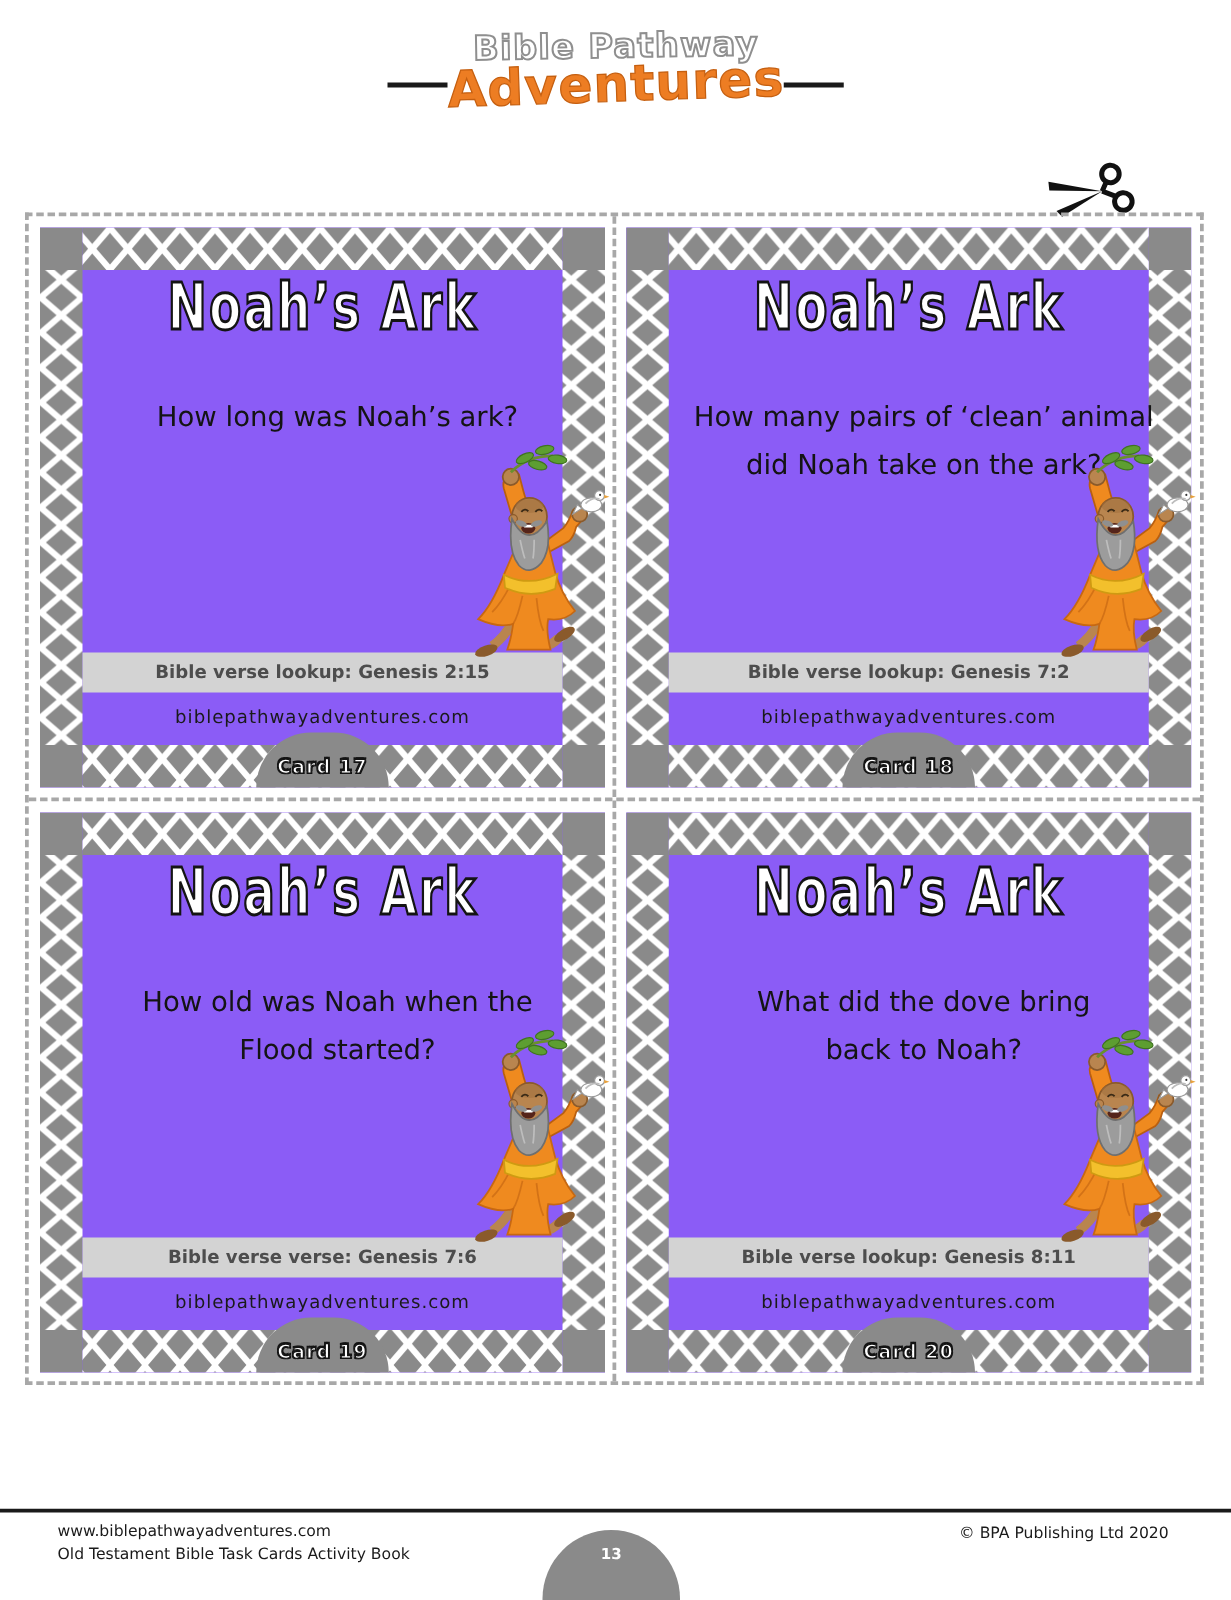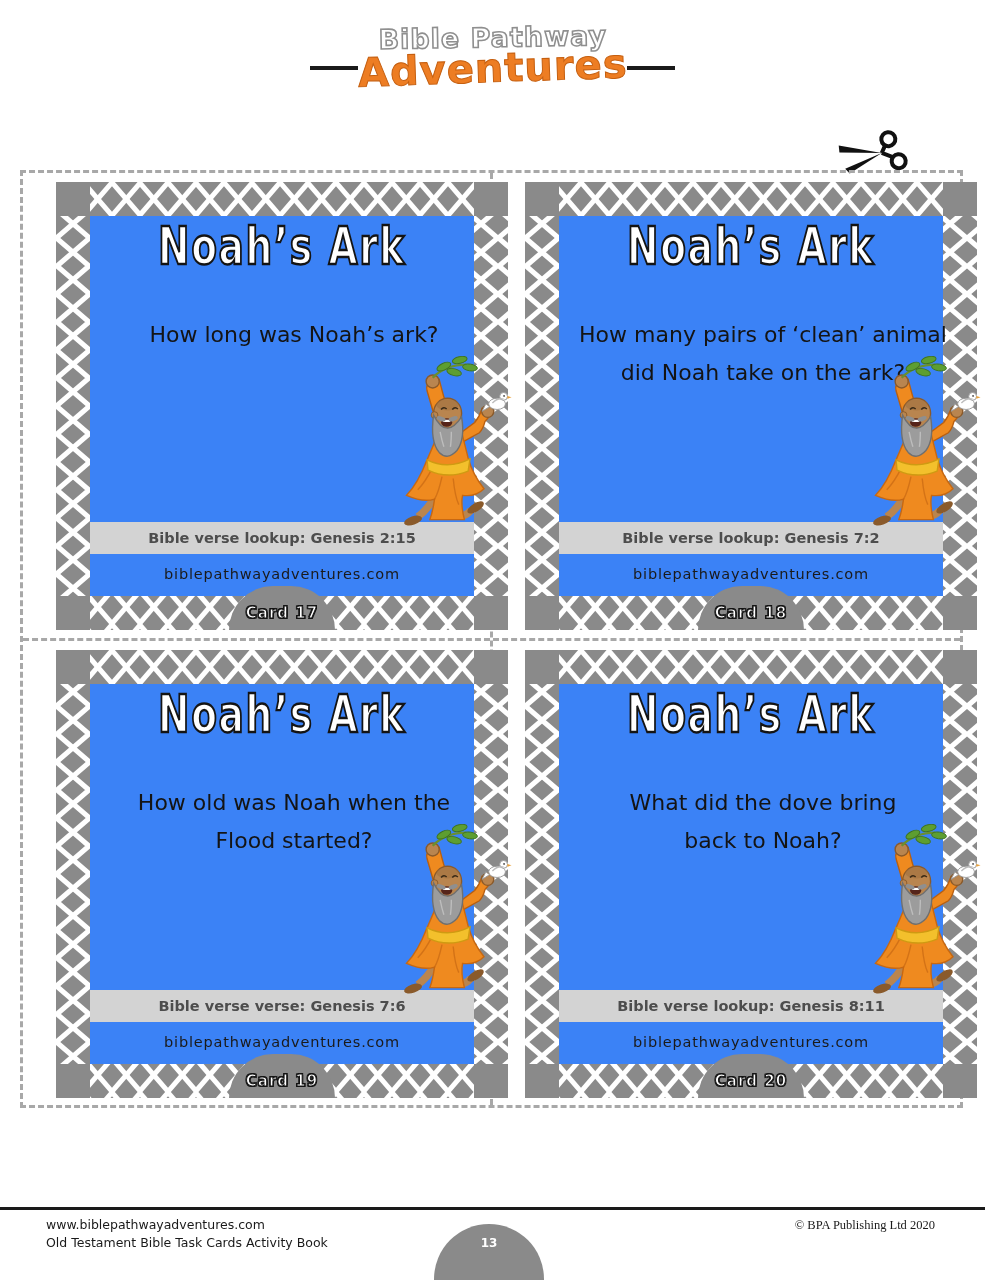--- a/index.html
+++ b/index.html
@@ -18,21 +18,21 @@
 
   
   .scissors { position:absolute; left:836px; top:128px; width:72px; height:56px; transform:rotate(-6deg); }
 
   
   .cut-area { position:absolute; left:20px; top:170px; width:943px; height:938px; border:3px dashed #a8a8a8; }
   .cut-v { position:absolute; left:467px; top:0; height:100%; border-left:3px dashed #a8a8a8; }
   .cut-h { position:absolute; top:465px; left:0; width:100%; border-top:3px dashed #a8a8a8; }
 
   
-  .card { position:absolute; width:452px; height:448px; background:#3b82f6;margin-left:24px; }
+  .card { position:absolute; width:452px; height:448px; background:#8b5cf6; }
   .card.c1 { left:32px;  top:182px; }
   .card.c2 { left:501px; top:182px; }
   .card.c3 { left:32px;  top:650px; }
   .card.c4 { left:501px; top:650px; }
   .frame { position:absolute; left:0; top:0; width:452px; height:448px; }
 
   .card-title { position:absolute; top:34px; left:0; width:100%; text-align:center;
                 font-size:47px; font-weight:800; color:#fff; -webkit-text-stroke:2.2px #141414;
                 letter-spacing:2px; transform:scale(0.8,1.1); transform-origin:center top; }
   .question { position:absolute; top:134px; left:0; width:100%; text-align:center;
@@ -47,21 +47,21 @@
   .bump { position:absolute; left:50%; transform:translateX(-50%); bottom:0; width:106px; height:44px;
           background:#8a8a8a; border-radius:53px 53px 0 0; z-index:4;
           display:flex; align-items:center; justify-content:center; padding-top:10px; }
   .card-num { font-size:15px; font-weight:800; color:#fff; letter-spacing:1px;
               -webkit-text-stroke:1px #141414;
               text-shadow:-1px -1px 0 #141414, 1px -1px 0 #141414, -1px 1px 0 #141414, 1px 1px 0 #141414; }
 
   
   .footer-line { position:absolute; left:0; top:1207px; width:100%; height:3px; background:#1a1a1a; }
   .footer-left { position:absolute; left:46px; top:1216px; font-size:12.5px; color:#1a1a1a; line-height:18px; }
-  .footer-right { position:absolute; right:50px; top:1218px; font-size:12.5px; color:#1a1a1a;font-family:Liberation Serif, serif; }
+  .footer-right { position:absolute; right:50px; top:1218px; font-size:12.5px; color:#1a1a1a; }
   .page-circle { position:absolute; left:434px; top:1224px; width:110px; height:110px; border-radius:50%;
                  background:#8a8a8a; text-align:center; }
   .page-num { margin-top:12px; font-size:12px; font-weight:bold; color:#fff; }
 
   .defs-svg { position:absolute; width:0; height:0; }
 </style>
 </head>
 <body>
 
 <svg class="defs-svg" aria-hidden="true">

